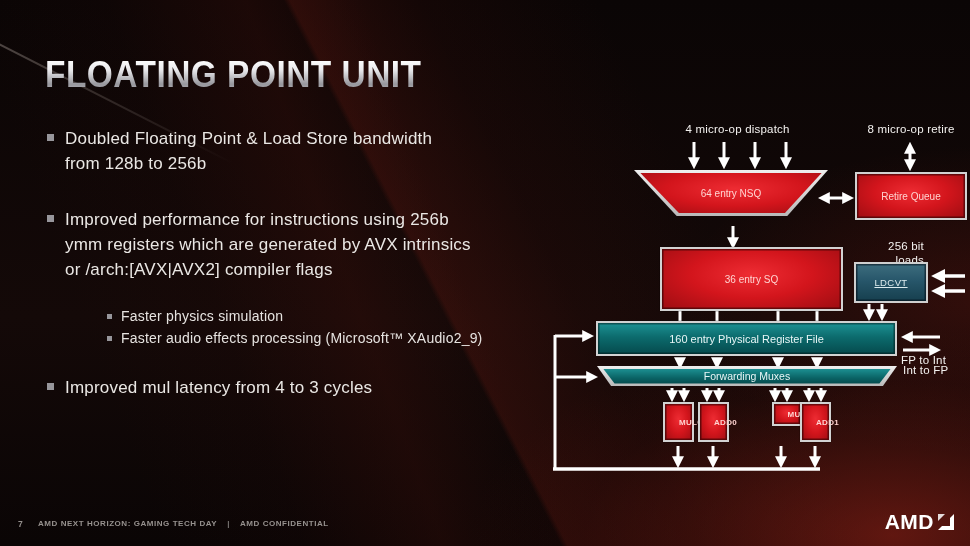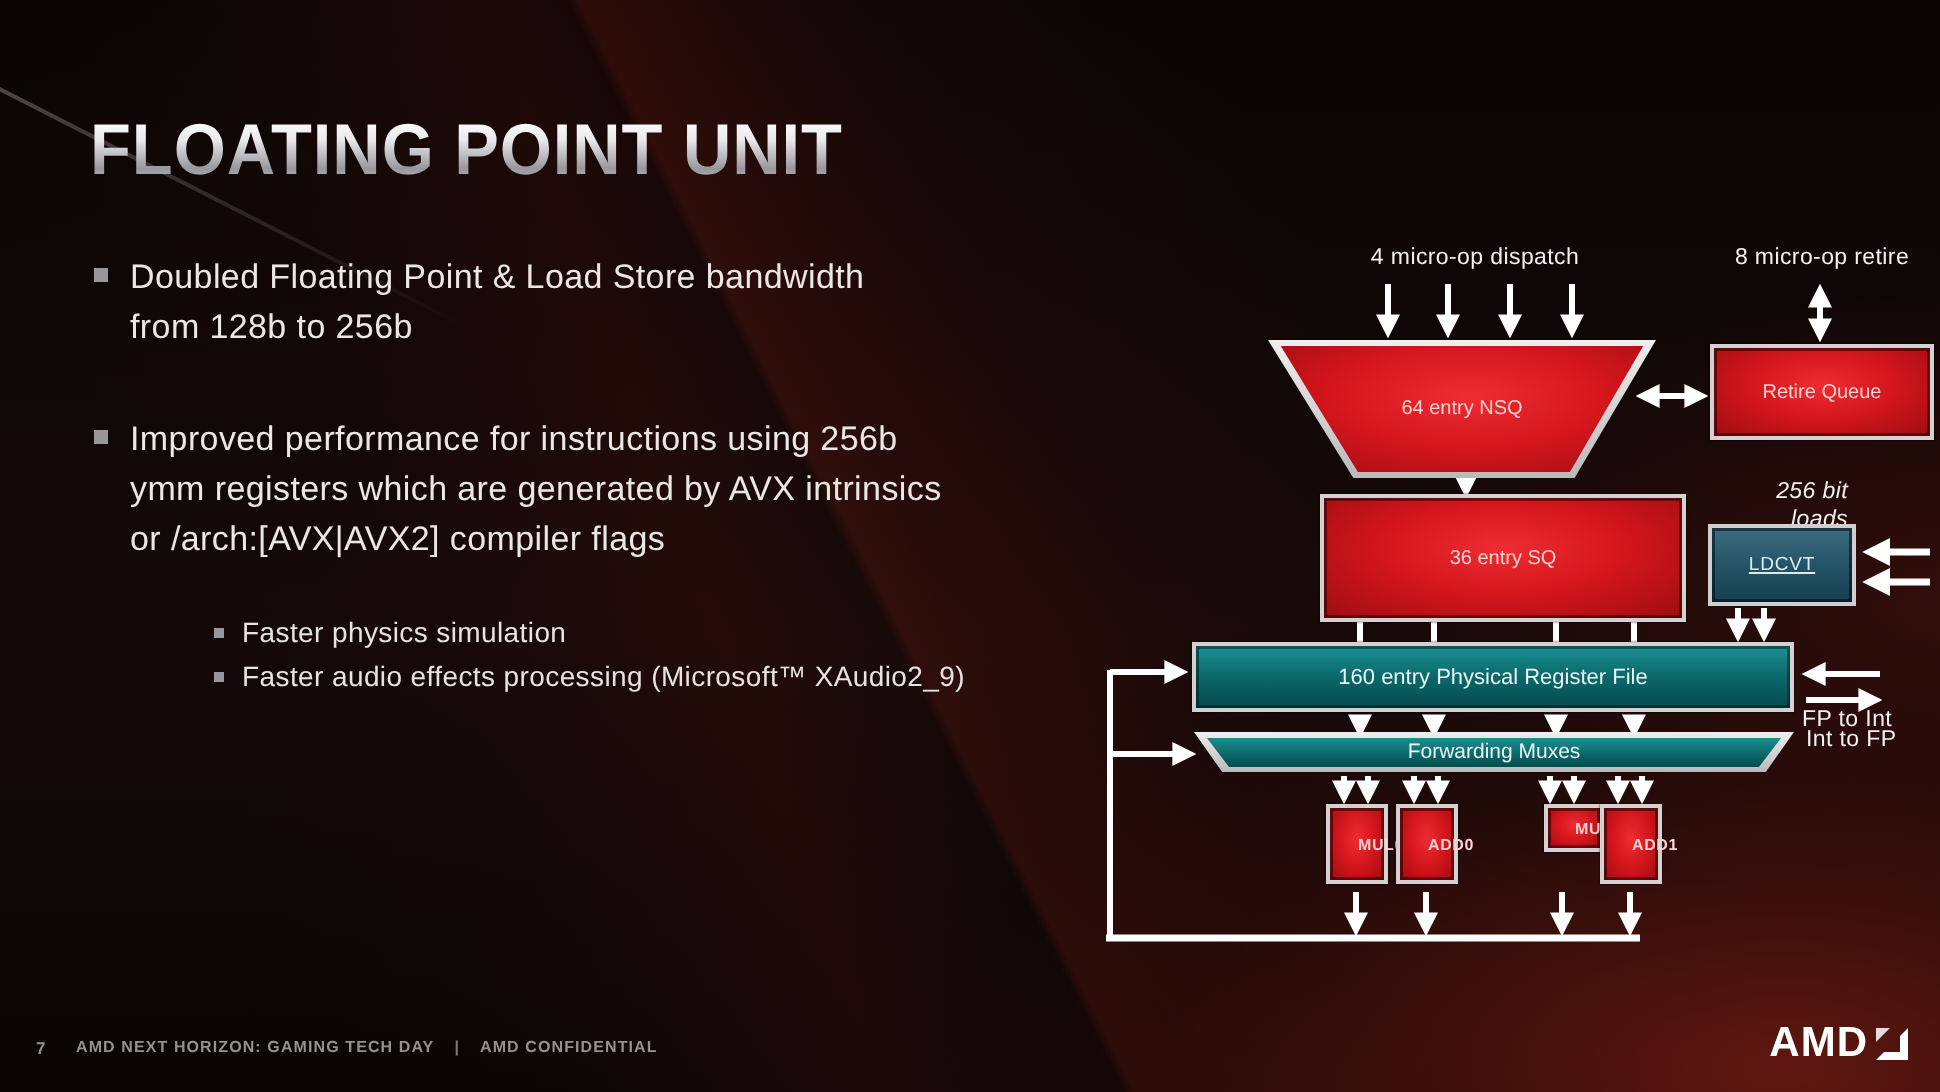--- a/index.html
+++ b/index.html
@@ -102,20 +102,24 @@
 or /arch:[AVX|AVX2] compiler flags</span>
   </div>
   <div class="subbullet" style="left:107px; top:306px; width:430px;">
     <span class="sq"></span>
     <span class="btxt">Faster physics simulation</span>
   </div>
   <div class="subbullet" style="left:107px; top:328px; width:430px;">
     <span class="sq"></span>
     <span class="btxt">Faster audio effects processing (Microsoft™ XAudio2_9)</span>
   </div>
+  <div class="bullet" style="left:47px; top:375px; width:470px;">
+    <span class="sq"></span>
+    <span class="btxt">Improved mul latency from 4 to 3 cycles</span>
+  </div>
 
   <svg class="connectors" viewBox="0 0 970 546">
     <defs>
       <marker id="ah" markerWidth="4" markerHeight="4" refX="0.6" refY="2" orient="auto-start-reverse">
         <path d="M0,0 L4,2 L0,4 Z" fill="#ffffff"></path>
       </marker>
     </defs>
     <g stroke="#ffffff" stroke-width="3" fill="none">
 
       <path d="M694,142 V159" marker-end="url(#ah)"></path>
@@ -166,26 +170,26 @@
 
       <path d="M553,469 H820" stroke-width="3.5"></path>
       <path d="M555,335 V469"></path>
       <path d="M555,336 H584" marker-end="url(#ah)"></path>
       <path d="M555,377 H588" marker-end="url(#ah)"></path>
     </g>
   </svg>
 
   <div class="dlabel center" style="left:650px; top:123px; width:175px;">4 micro-op dispatch</div>
   <div class="dlabel center" style="left:852px; top:123px; width:118px;">8 micro-op retire</div>
-  <div class="dlabel right pre" style="left:866px; top:240px; width:58px; line-height:13.5px;font-style:italic;">256 bit
+  <div class="dlabel right pre" style="left:866px; top:240px; width:58px; line-height:13.5px;">256 bit
 loads</div>
   <div class="dlabel" style="left:903px; top:320px;margin-top:44px;">Int to FP</div>
   <div class="dlabel" style="left:901px; top:354px;">FP to Int</div>
 
-  <div class="trap-outer nsq-outer" style="left:634px; top:170px; width:194px; height:69px;">
+  <div class="trap-outer nsq-outer" style="left:634px; top:170px; width:194px; height:46px;">
     <div class="trap-inner nsq-inner f10">64 entry NSQ</div>
   </div>
 
   <div class="rbox f10" style="left:855px; top:172px; width:112px; height:48px;">
     <span>Retire Queue</span>
   </div>
 
   <div class="rbox f10" style="left:660px; top:247px; width:183px; height:64px;">
     <span>36 entry SQ</span>
   </div>

